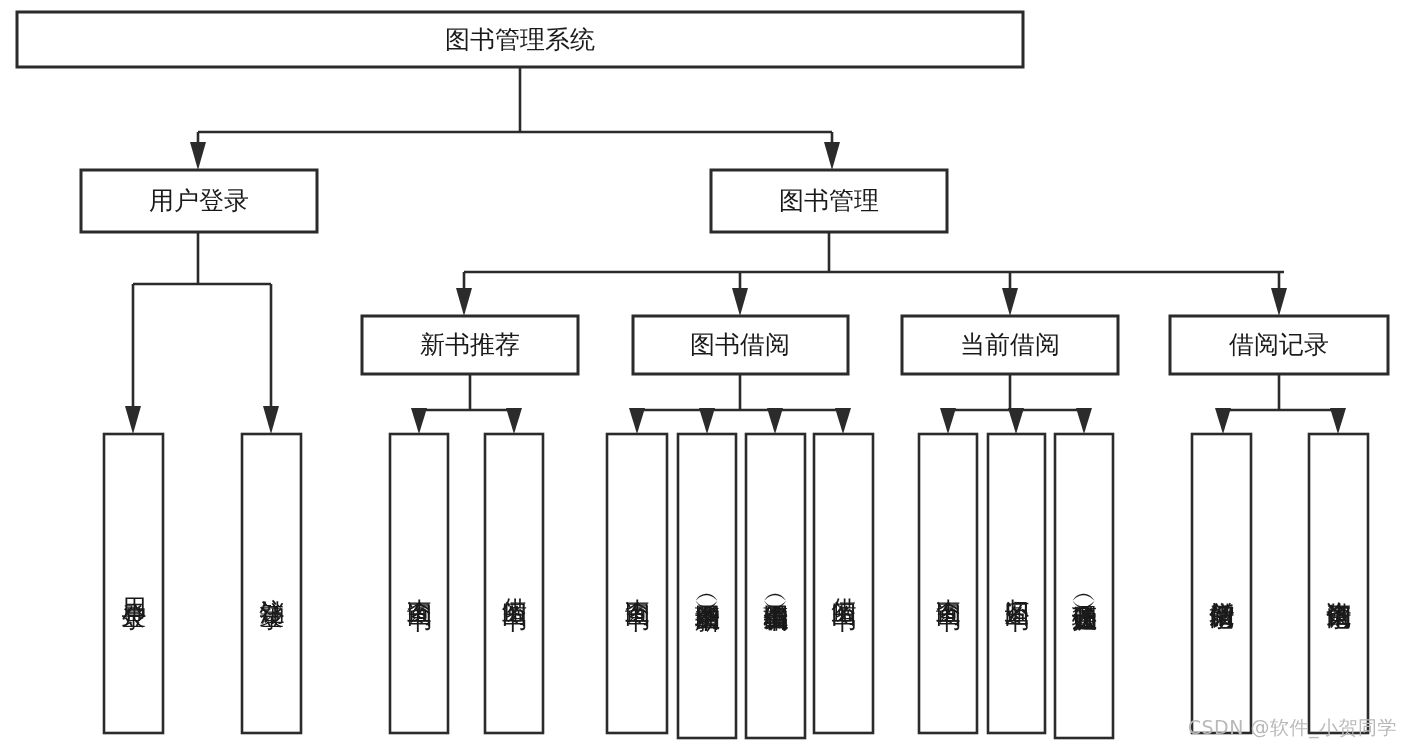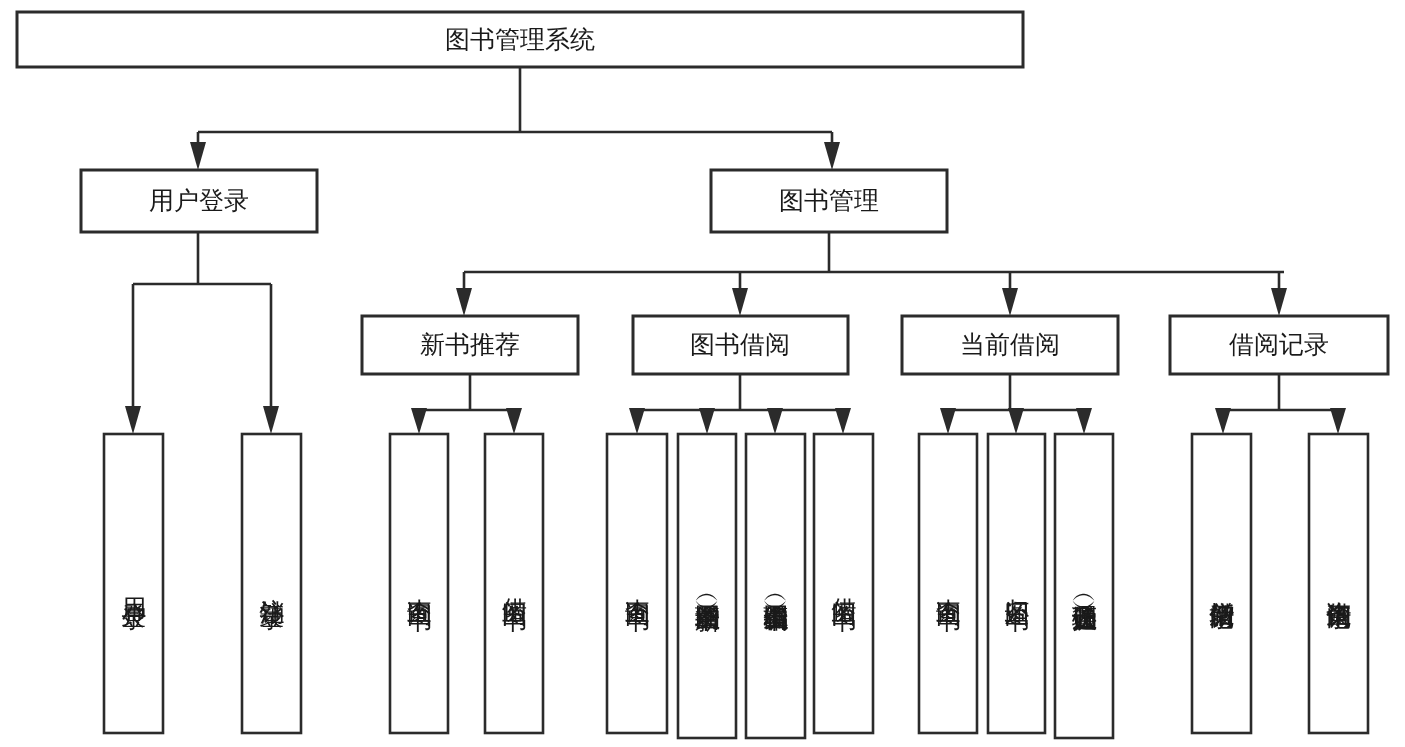--- a/index.html
+++ b/index.html
@@ -204,14 +204,15 @@
   <div class="leaf-label-wrap" style="left:607px; top:434px; width:60px; height:299px;">查询图书</div>
   <div class="leaf-label-wrap" style="left:678px; top:434px; width:58px; height:304px; letter-spacing:0px;">新增图书（管理员）</div>
   <div class="leaf-label-wrap" style="left:746px; top:434px; width:59px; height:304px; letter-spacing:0px;">编辑图书（管理员）</div>
   <div class="leaf-label-wrap" style="left:814px; top:434px; width:59px; height:299px;">借阅图书</div>
   <div class="leaf-label-wrap" style="left:919px; top:434px; width:58px; height:299px;">查询图书</div>
   <div class="leaf-label-wrap" style="left:988px; top:434px; width:57px; height:299px;">归还图书</div>
   <div class="leaf-label-wrap" style="left:1055px; top:434px; width:58px; height:304px; letter-spacing:0px;">确认归还（管理员）</div>
   <div class="leaf-label-wrap" style="left:1192px; top:434px; width:59px; height:299px; letter-spacing:1px;">新增借阅记录</div>
   <div class="leaf-label-wrap" style="left:1309px; top:434px; width:59px; height:299px; letter-spacing:1px;">查询借阅记录</div>
 
+  <div class="watermark">CSDN @软件_小贺同学</div>
 
 </div>
 
 </body></html>

